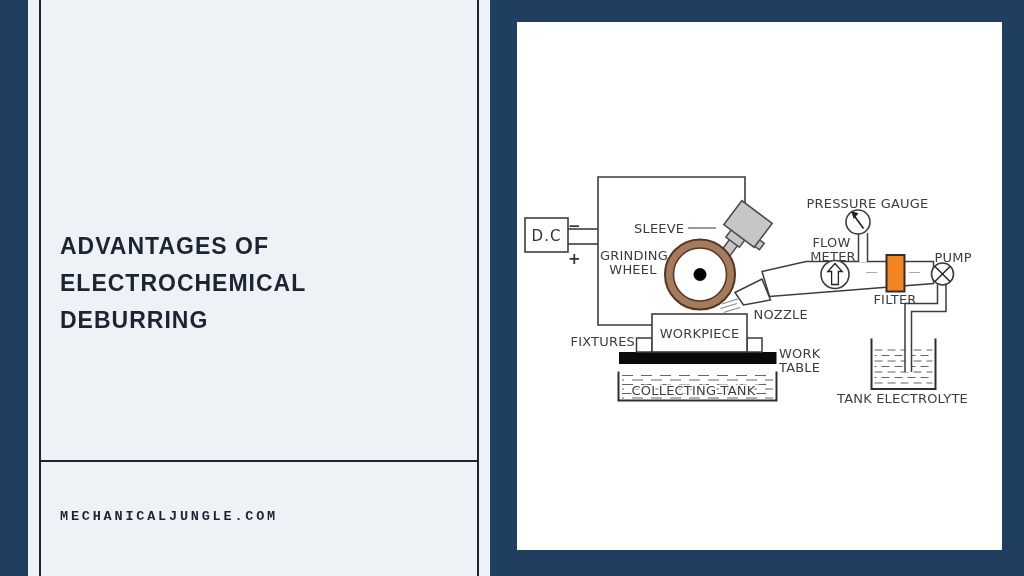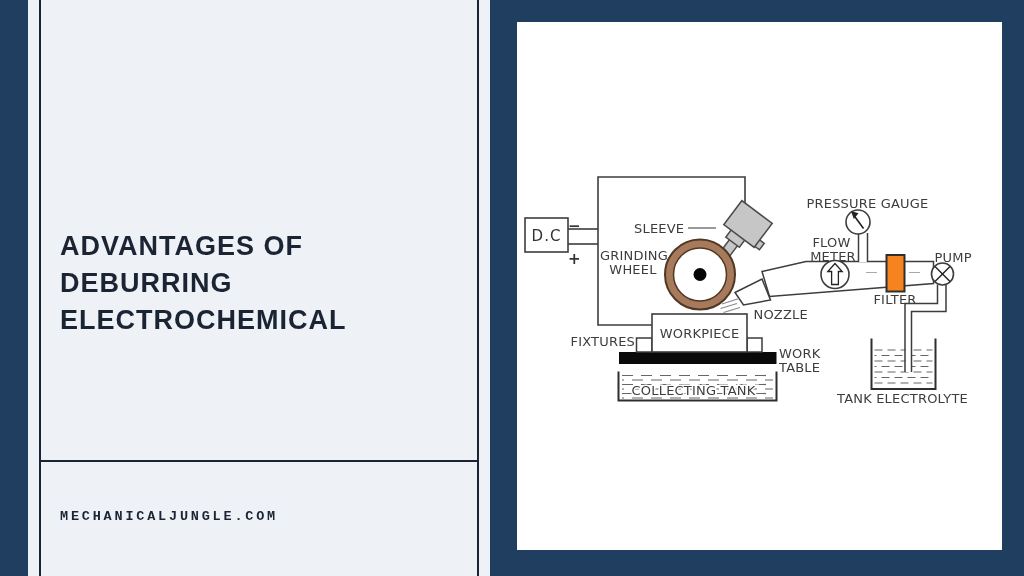--- a/index.html
+++ b/index.html
@@ -7,21 +7,21 @@
   body { position:relative; background:#eef2f7; font-family:"DejaVu Sans", sans-serif; }
 
   
   .navy-bar   { position:absolute; left:0; top:0; width:28px; height:576px; background:#1f3e60; }
   .vrule-left { position:absolute; left:39px; top:0; width:2px; height:576px; background:#1b2433; }
   .vrule-right{ position:absolute; left:477px; top:0; width:2px; height:576px; background:#1b2433; }
   .hrule      { position:absolute; left:41px; top:460px; width:436px; height:2px; background:#1b2433; }
 
   .title-block { position:absolute; left:60px; top:228px; width:400px; color:#1b2433;
                  font-family:"Liberation Sans", sans-serif; font-weight:bold;
-                 font-size:27px; line-height:37px; letter-spacing:1px; }
+                 font-size:23px; line-height:37px; letter-spacing:1px; }
   .website { position:absolute; left:60px; top:509px; color:#1b2433;
              font-family:Liberation Mono, monospace; font-weight:bold;
              font-size:13.5px; letter-spacing:2.8px; }
 
   
   .right-panel { position:absolute; left:490px; top:0; width:534px; height:576px; background:#1f3e60; }
   .white-card  { position:absolute; left:517px; top:22px; width:485px; height:528px; background:#ffffff; }
   .white-card svg { display:block; width:100%; height:100%; }
 
   svg text { font-family:"DejaVu Sans", sans-serif; font-size:13px; fill:#3d3d3d; letter-spacing:0.2px; }
@@ -32,22 +32,22 @@
 </head>
 <body>
 
 <div class="navy-bar"></div>
 <div class="vrule-left"></div>
 <div class="vrule-right"></div>
 <div class="hrule"></div>
 
 <div class="title-block">
   <div>ADVANTAGES OF</div>
+  <div>ELECTROCHEMICAL</div>
   <div>DEBURRING</div>
-  <div>ELECTROCHEMICAL</div>
 </div>
 
 <div class="website">MECHANICALJUNGLE.COM</div>
 
 <div class="right-panel"></div>
 
 <div class="white-card">
   <svg viewBox="517 22 485 528">
 
     <g stroke="#3d3d3d" stroke-width="1.6" fill="none">

